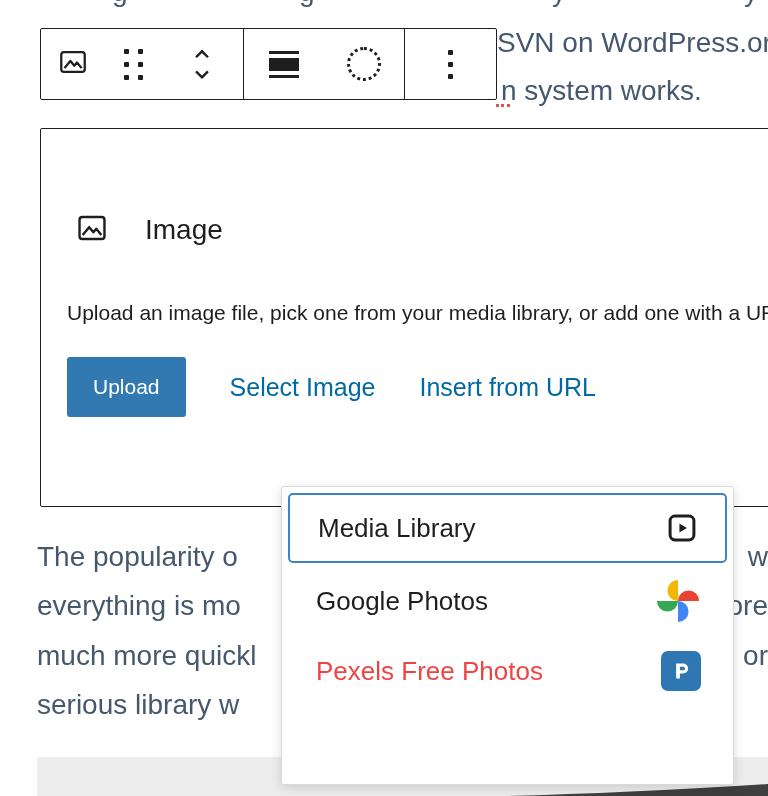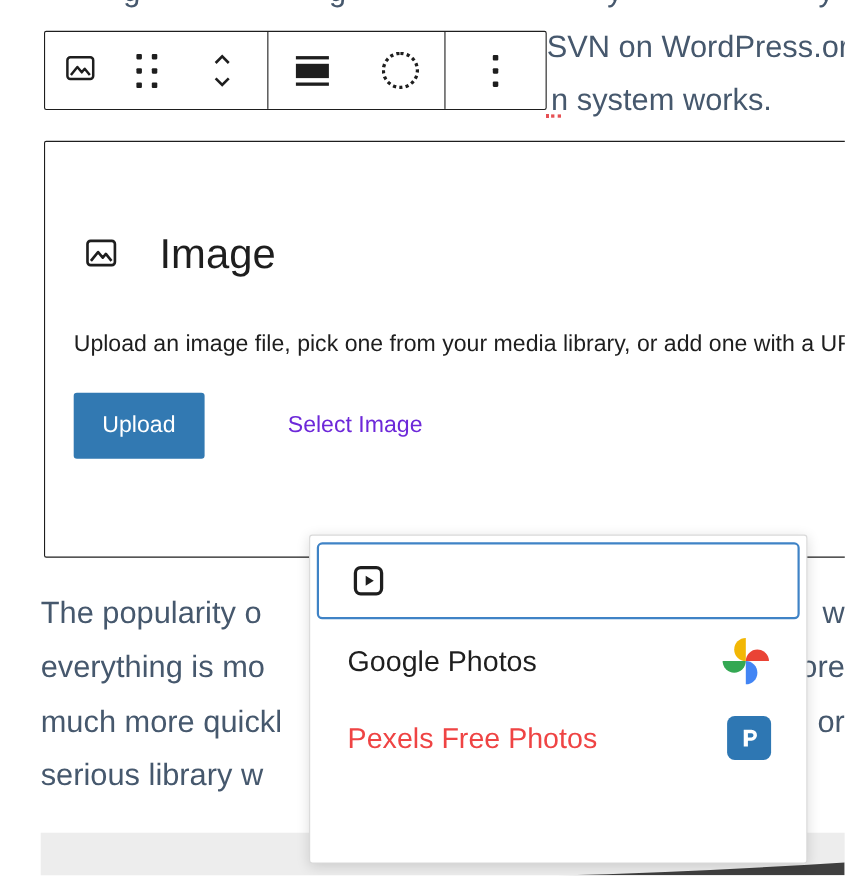--- a/index.html
+++ b/index.html
@@ -44,28 +44,28 @@
   .ellipsis-glyph i{width:5px;height:5px;background:#1e1e1e;border-radius:1px;}
   .mover-cell svg{display:block;margin:-3px 0;}
 
   
   .image-block{
     position:absolute;left:40px;top:128px;width:744px;height:379px;
     background:#fff;border:1.5px solid #1e1e1e;border-radius:2px;
     z-index:10;box-sizing:border-box;
   }
   .ib-header{position:absolute;left:34px;top:82px;display:flex;align-items:center;gap:36px;}
-  .ib-title{font-size:38px;color:#1e1e1e;}
+  .ib-title{font-size:28px;color:#1e1e1e;}
   .ib-instruction{position:absolute;left:26px;top:172px;font-size:21px;white-space:nowrap;color:#1e1e1e;}
   .ib-actions{position:absolute;left:26px;top:228px;display:flex;align-items:center;gap:44px;}
   .upload-btn{
     background:#3279b2;color:#fff;font-size:21px;border:none;border-radius:3px;
     height:60px;padding:0 26px;cursor:pointer;font-family:"Liberation Sans",sans-serif;
   }
-  .text-link{color:#6d28d9;font-size:21px;text-decoration:none;cursor:pointer;margin-left:32px;}
+  .text-link{color:#0369a1;font-size:25px;text-decoration:none;cursor:pointer;}
 
   
   .paragraph{position:absolute;left:37px;top:540px;width:731px;z-index:8;
     font-size:28px;color:#46586d;}
   .p-row{display:flex;justify-content:space-between;height:49.4px;align-items:flex-start;
     line-height:34px;white-space:nowrap;}
 
   
   .bottom-strip{position:absolute;left:37px;top:757px;width:731px;height:39px;
     background:#ededed;z-index:6;overflow:hidden;}
@@ -166,20 +166,21 @@
         <rect x="3.2" y="4.2" width="17.6" height="15.6" rx="2" stroke="#1e1e1e" stroke-width="1.7"></rect>
         <path d="M5.4 17 L10 11.4 L13 15 L15 12.6 L18.6 17" stroke="#1e1e1e" stroke-width="1.7" stroke-linejoin="round"></path>
       </svg>
     </span>
     <span class="ib-title">Image</span>
   </div>
   <div class="ib-instruction">Upload an image file, pick one from your media library, or add one with a URL.</div>
   <div class="ib-actions">
     <button class="upload-btn">Upload</button>
     <a class="text-link">Select Image</a>
+    <a class="text-link">Insert from URL</a>
   </div>
 </div>
 
 <div class="paragraph">
   <div class="p-row">
     <span>The popularity o</span>
     <span>w</span>
   </div>
   <div class="p-row">
     <span>everything is mo</span>
@@ -196,20 +197,21 @@
 </div>
 
 <div class="bottom-strip">
   <svg width="731" height="39" viewBox="0 0 731 39">
     <path d="M470 39 Q 590 36 731 27 L731 39 Z" fill="#3f3f3f"></path>
   </svg>
 </div>
 
 <div class="source-popover">
   <div class="menu-item focused">
+    <span class="menu-label">Media Library</span>
     <span class="menu-icon">
       <svg width="34" height="34" viewBox="0 0 24 24" fill="none">
         <rect x="3.6" y="3.6" width="16.8" height="16.8" rx="3.4" stroke="#1e1e1e" stroke-width="2.1"></rect>
         <path d="M10.2 8.8 L15.4 12 L10.2 15.2 Z" fill="#1e1e1e"></path>
       </svg>
     </span>
   </div>
   <div class="menu-item">
     <span class="menu-label">Google Photos</span>
     <span class="menu-icon">

